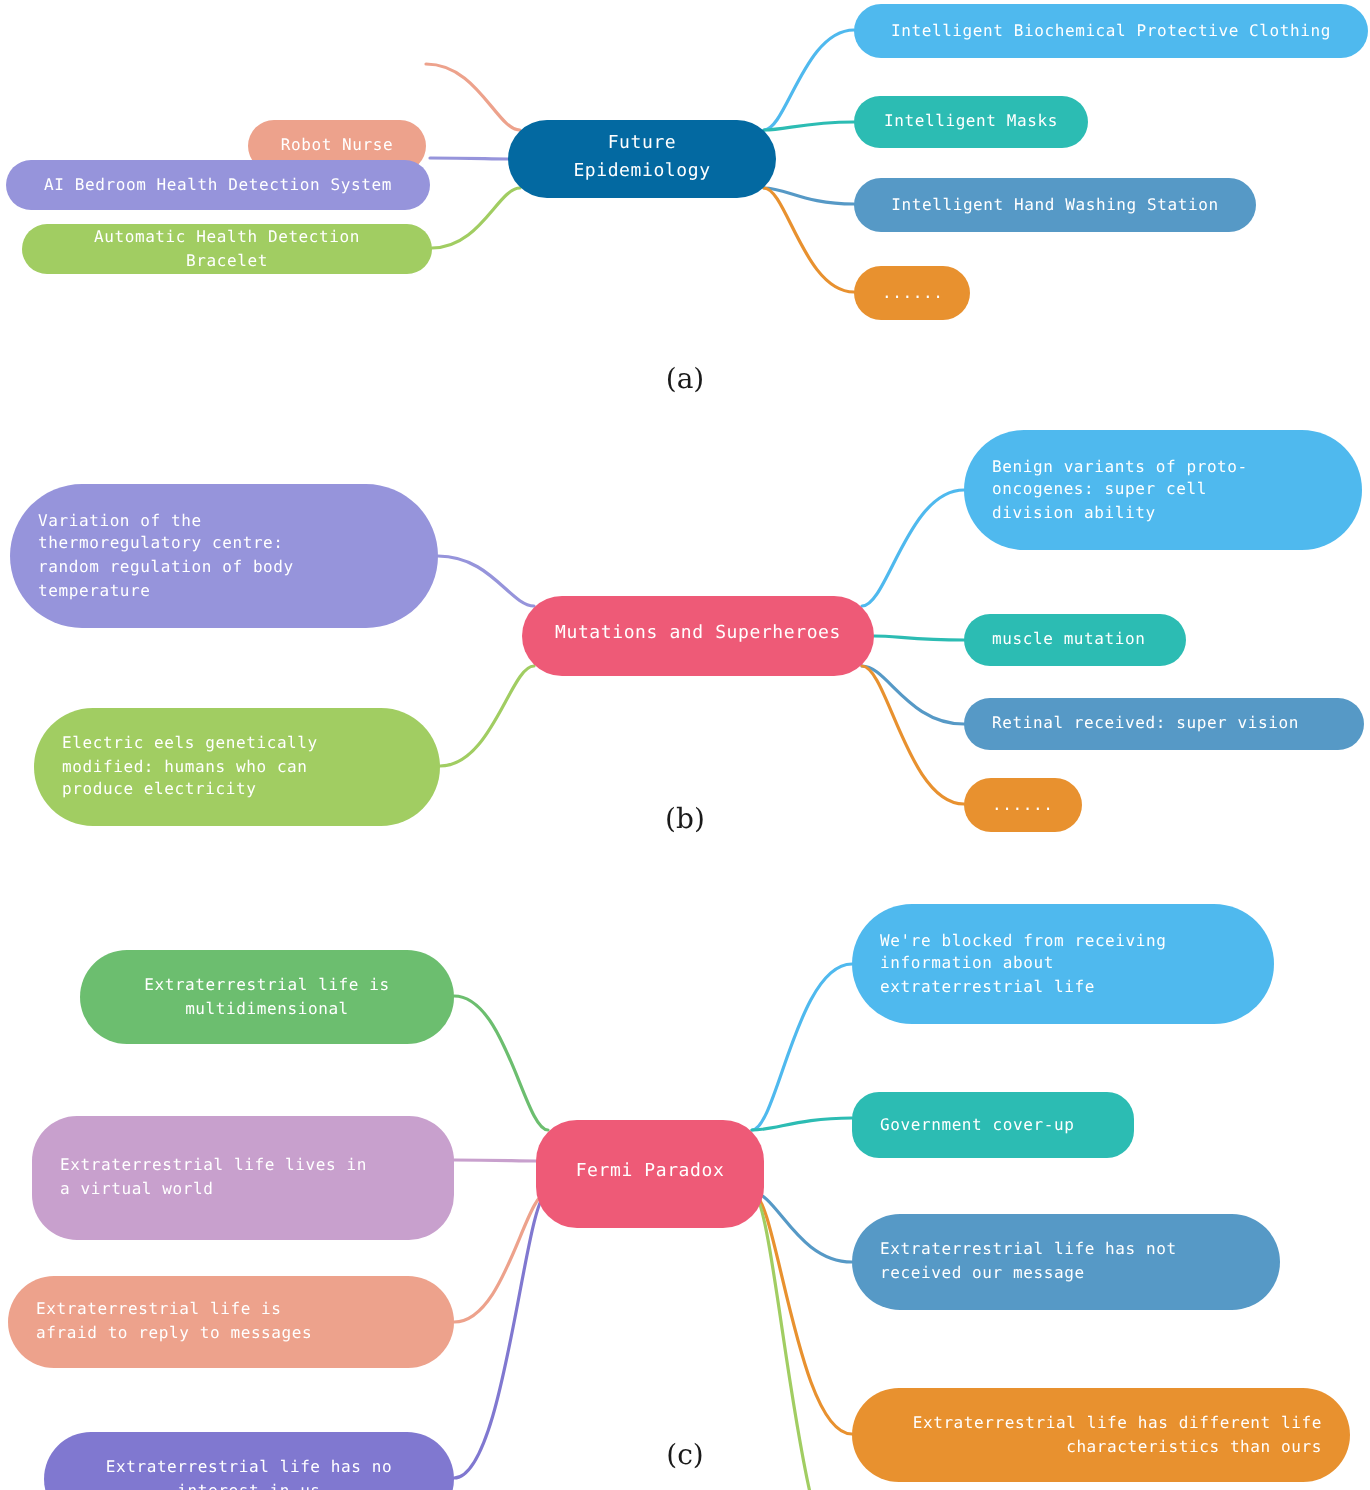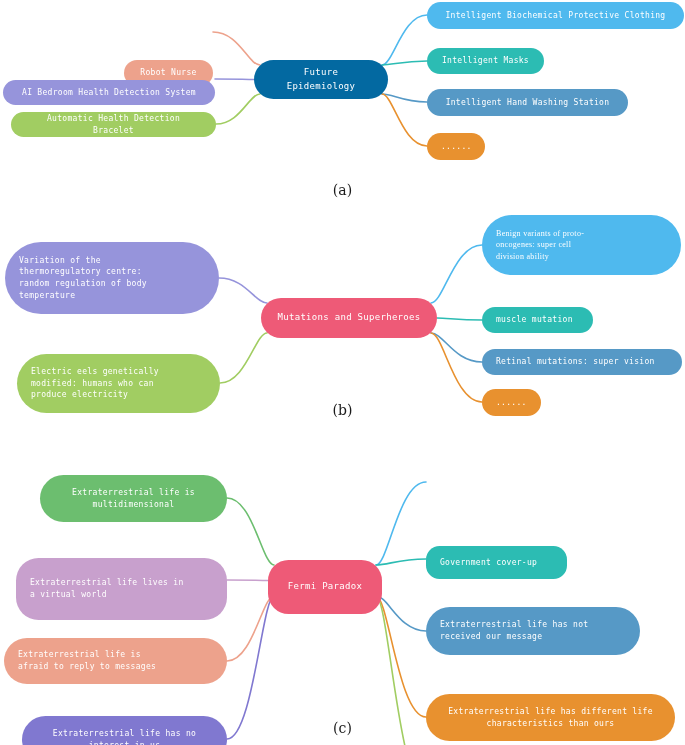--- a/index.html
+++ b/index.html
@@ -67,25 +67,25 @@
         <path d="M 482 152 C 453.95 152, 443.6225 123, 431 123" fill="none" stroke="#5699c6" stroke-width="1.6" stroke-linecap="round"></path>
         <path d="M 482 192 C 453.95 192, 443.6225 123, 431 123" fill="none" stroke="#e8912f" stroke-width="1.6" stroke-linecap="round"></path>
       </svg>
       <div class="node" style="left: 5px; top: 32px; width: 214px; height: 72px; background: rgb(150, 148, 219); border-radius: 36px; font-size: 8px; line-height: 1.45; padding: 0px 14px;"><span style="text-align: left;">Variation of the
 thermoregulatory centre:
 random regulation of body
 temperature</span></div>
       <div class="node" style="left: 17px; top: 144px; width: 203px; height: 59px; background: rgb(161, 205, 98); border-radius: 29.5px; font-size: 8px; line-height: 1.45; padding: 0px 14px;"><span style="text-align: left;">Electric eels genetically
 modified: humans who can
 produce electricity</span></div>
-      <div class="node" style="left: 482px; top: 5px; width: 199px; height: 60px; background: rgb(79, 185, 238); border-radius: 30px; font-size: 8px; line-height: 1.45; padding: 0px 14px;"><span style="text-align: left; font-family: Liberation Serif, serif;">Benign variants of proto-
+      <div class="node" style="left: 482px; top: 5px; width: 199px; height: 60px; background: rgb(79, 185, 238); border-radius: 30px; font-size: 8px; line-height: 1.45; padding: 0px 14px;"><span style="text-align: left;">Benign variants of proto-
 oncogenes: super cell
 division ability</span></div>
       <div class="node" style="left: 482px; top: 97px; width: 111px; height: 26px; background: rgb(44, 188, 179); border-radius: 13px; font-size: 8px; line-height: 1.45; padding: 0px 14px;"><span style="text-align: left;">muscle mutation</span></div>
-      <div class="node" style="left: 482px; top: 139px; width: 200px; height: 26px; background: rgb(86, 153, 198); border-radius: 13px; font-size: 8px; line-height: 1.45; padding: 0px 14px;"><span style="text-align: left;">Retinal mutations: super vision</span></div>
+      <div class="node" style="left: 482px; top: 139px; width: 200px; height: 26px; background: rgb(86, 153, 198); border-radius: 13px; font-size: 8px; line-height: 1.45; padding: 0px 14px;"><span style="text-align: left;">Retinal received: super vision</span></div>
       <div class="node" style="left: 482px; top: 179px; width: 59px; height: 27px; background: rgb(232, 145, 47); border-radius: 13.5px; font-size: 8px; line-height: 1.45; padding: 0px 14px;"><span style="text-align: left;">......</span></div>
       <div class="node" style="left: 261px; top: 88px; width: 176px; height: 40px; background: rgb(238, 90, 119); border-radius: 20px; font-size: 9px; line-height: 1.45; padding: 0px 14px; justify-content: center;"><span style="text-align: center;">Mutations and Superheroes</span></div>
       <div class="panel-label" style="top: 192px;">(b)</div>
     </div>
 </div>
 <div class="panel" id="panel-c">
   <div class="stage">
       <svg class="links" width="685" height="315">
         <path d="M 227 68 C 252.85 68, 262.3675 135, 274 135" fill="none" stroke="#6cbe6f" stroke-width="1.6" stroke-linecap="round"></path>
         <path d="M 227 150 C 249.55 150, 257.8525 150.5, 268 150.5" fill="none" stroke="#c8a0cd" stroke-width="1.6" stroke-linecap="round"></path>
@@ -98,21 +98,24 @@
         <path d="M 426 360 C 398.5 360, 388.375 166, 376 166" fill="none" stroke="#a1cd62" stroke-width="1.6" stroke-linecap="round"></path>
       </svg>
       <div class="node" style="left: 40px; top: 45px; width: 187px; height: 47px; background: rgb(108, 190, 111); border-radius: 23.5px; font-size: 8px; line-height: 1.45; padding: 0px 14px;"><span style="text-align: center;">Extraterrestrial life is
 multidimensional</span></div>
       <div class="node" style="left: 16px; top: 128px; width: 211px; height: 62px; background: rgb(200, 160, 205); border-radius: 22.5px; font-size: 8px; line-height: 1.45; padding: 0px 14px;"><span style="text-align: left;">Extraterrestrial life lives in
 a virtual world</span></div>
       <div class="node" style="left: 4px; top: 208px; width: 223px; height: 46px; background: rgb(237, 162, 140); border-radius: 23px; font-size: 8px; line-height: 1.45; padding: 0px 14px;"><span style="text-align: left;">Extraterrestrial life is
 afraid to reply to messages</span></div>
       <div class="node" style="left: 22px; top: 286px; width: 205px; height: 47px; background: rgb(128, 120, 208); border-radius: 23.5px; font-size: 8px; line-height: 1.45; padding: 0px 14px;"><span style="text-align: center;">Extraterrestrial life has no
 interest in us</span></div>
+      <div class="node" style="left: 426px; top: 22px; width: 211px; height: 60px; background: rgb(79, 185, 238); border-radius: 30px; font-size: 8px; line-height: 1.45; padding: 0px 14px;"><span style="text-align: left;">We're blocked from receiving
+information about
+extraterrestrial life</span></div>
       <div class="node" style="left: 426px; top: 116px; width: 141px; height: 33px; background: rgb(44, 188, 179); border-radius: 13.5px; font-size: 8px; line-height: 1.45; padding: 0px 14px;"><span style="text-align: left;">Government cover-up</span></div>
       <div class="node" style="left: 426px; top: 177px; width: 214px; height: 48px; background: rgb(86, 153, 198); border-radius: 24px; font-size: 8px; line-height: 1.45; padding: 0px 14px;"><span style="text-align: left;">Extraterrestrial life has not
 received our message</span></div>
-      <div class="node" style="left: 426px; top: 264px; width: 249px; height: 47px; background: rgb(232, 145, 47); border-radius: 23.5px; font-size: 8px; line-height: 1.45; padding: 0px 14px;"><span style="text-align: center;">Extraterrestrial life has different life
+      <div class="node" style="left: 426px; top: 264px; width: 249px; height: 47px; background: rgb(232, 145, 47); border-radius: 23.5px; font-size: 8px; line-height: 1.45; padding: 0px 14px;"><span style="text-align: right;">Extraterrestrial life has different life
 characteristics than ours</span></div>
       <div class="node" style="left: 268px; top: 130px; width: 114px; height: 54px; background: rgb(238, 90, 119); border-radius: 20.5px; font-size: 9px; line-height: 1.45; padding: 0px 14px; justify-content: center;"><span style="text-align: center;">Fermi Paradox</span></div>
       <div class="panel-label" style="top: 290px;">(c)</div>
     </div>
 </div>
 
 </body></html>

